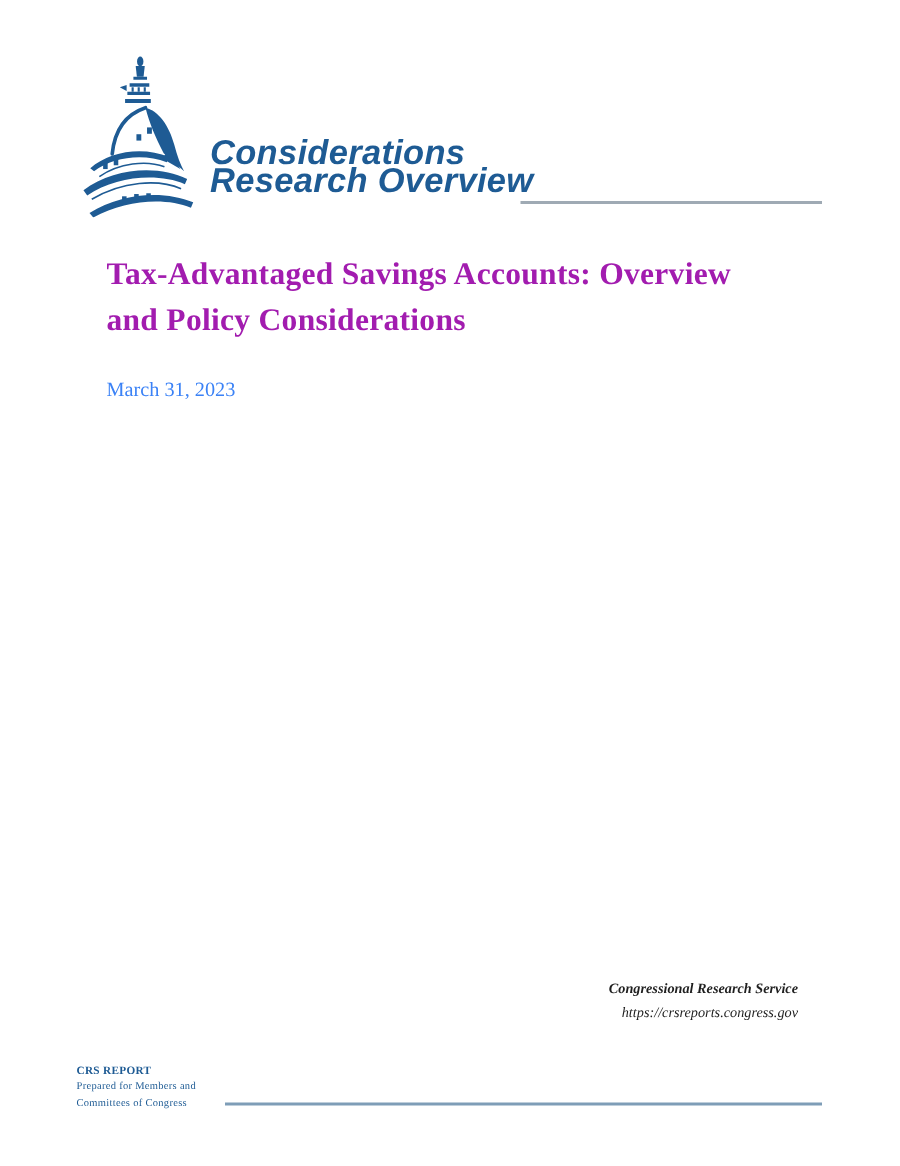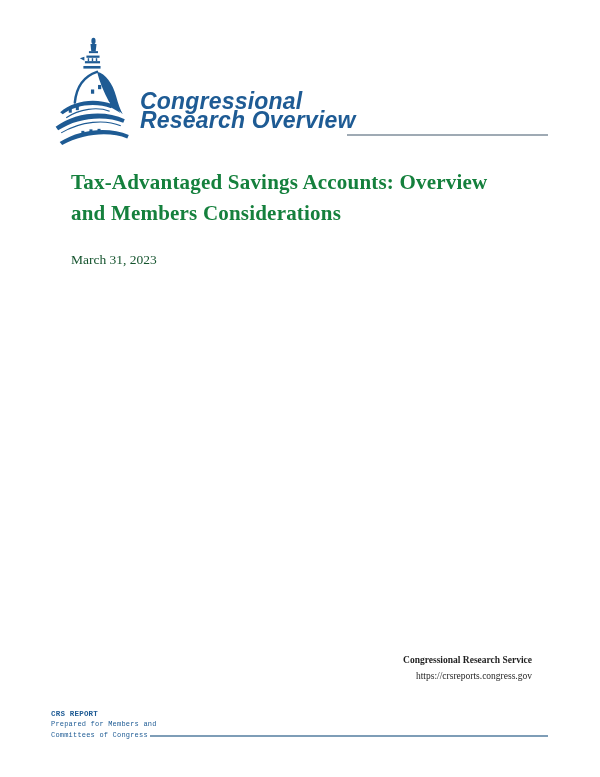--- a/index.html
+++ b/index.html
@@ -32,43 +32,44 @@
   .rule-top {
     position: absolute; left: 347px; top: 134px;
     width: 201px; height: 2px; background: #9faab4;
   }
 
   
   .doc-title {
     position: absolute; left: 71px; top: 167px; width: 480px;
     font-family: "Liberation Serif", serif;
     font-weight: bold; font-size: 21px; line-height: 31px;
-    color: #15803d; letter-spacing: 0.2px;
+    color: #a21caf; letter-spacing: 0.2px;
   }
   .doc-date {
     position: absolute; left: 71px; top: 252px;
     font-family: "Liberation Serif", serif;
-    font-size: 13.5px; color: #14532d;
+    font-size: 13.5px; color: #3b82f6;
   }
 
   
   .footer-right {
     position: absolute; right: 68px; top: 652px;
     text-align: right;
     font-family: "Liberation Serif", serif;
     font-size: 9.5px; line-height: 16px; color: #1f1f1f;
     white-space: nowrap;
+    font-style: italic;
   }
   .footer-right .org { font-weight: bold; }
 
   
   .footer-left {
     position: absolute; left: 51px; top: 709px;
     color: #1e5b94;
-    font-family: Liberation Mono, monospace;
+    font-family: Liberation Serif, serif;
     font-size: 7px; line-height: 10.3px; letter-spacing: 0.2px;
     white-space: nowrap;
   }
   .footer-left .label { font-weight: bold; font-size: 7.5px; }
   .rule-bottom {
     position: absolute; left: 150px; top: 735px;
     width: 398px; height: 1.5px; background: #7e9db7;
   }
 </style>
 </head>
@@ -107,28 +108,28 @@
       <path d="M8 95 C28 83 52 81.5 67 88" fill="none" stroke-width="1.1"></path>
       <rect x="28" y="93" width="3" height="4" stroke="none"></rect>
       <rect x="36" y="91.5" width="3" height="4" stroke="none"></rect>
       <rect x="44" y="91" width="3" height="4" stroke="none"></rect>
 
       <path d="M6.5 104 C28 90.5 56 89 75 97 L73.5 100.5 C56 93.5 30 95.5 9 107 Z" stroke="none"></path>
     </g>
   </svg>
 
   <div class="logo-text">
-    <div>Congressional</div>
+    <div>Considerations</div>
     <div>Research Overview</div>
   </div>
   <div class="rule-top"></div>
 
   <h1 class="doc-title">
     <div>Tax-Advantaged Savings Accounts: Overview</div>
-    <div>and Members Considerations</div>
+    <div>and Policy Considerations</div>
   </h1>
 
   <div class="doc-date">March 31, 2023</div>
 
   <div class="footer-right">
     <div class="org">Congressional Research Service</div>
     <div class="url">https://crsreports.congress.gov</div>
   </div>
 
   <div class="footer-left">

